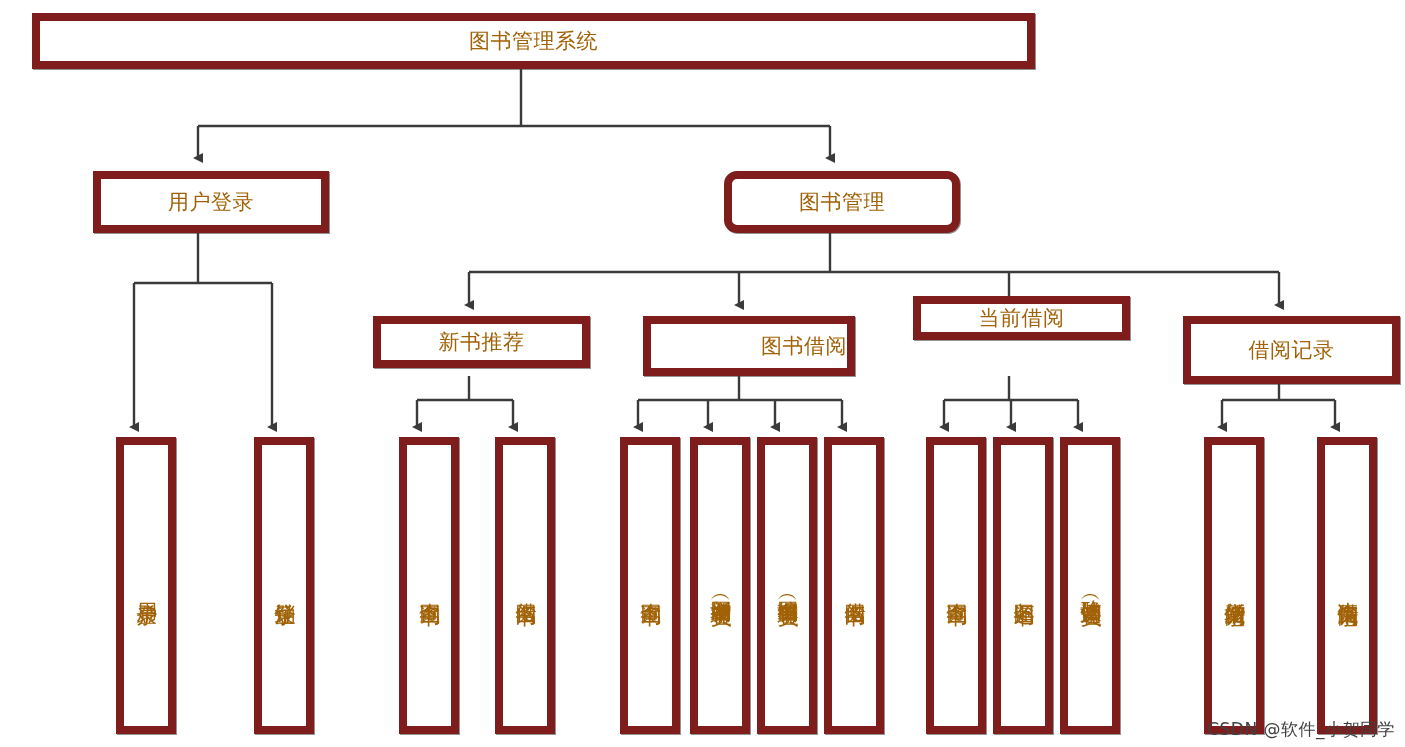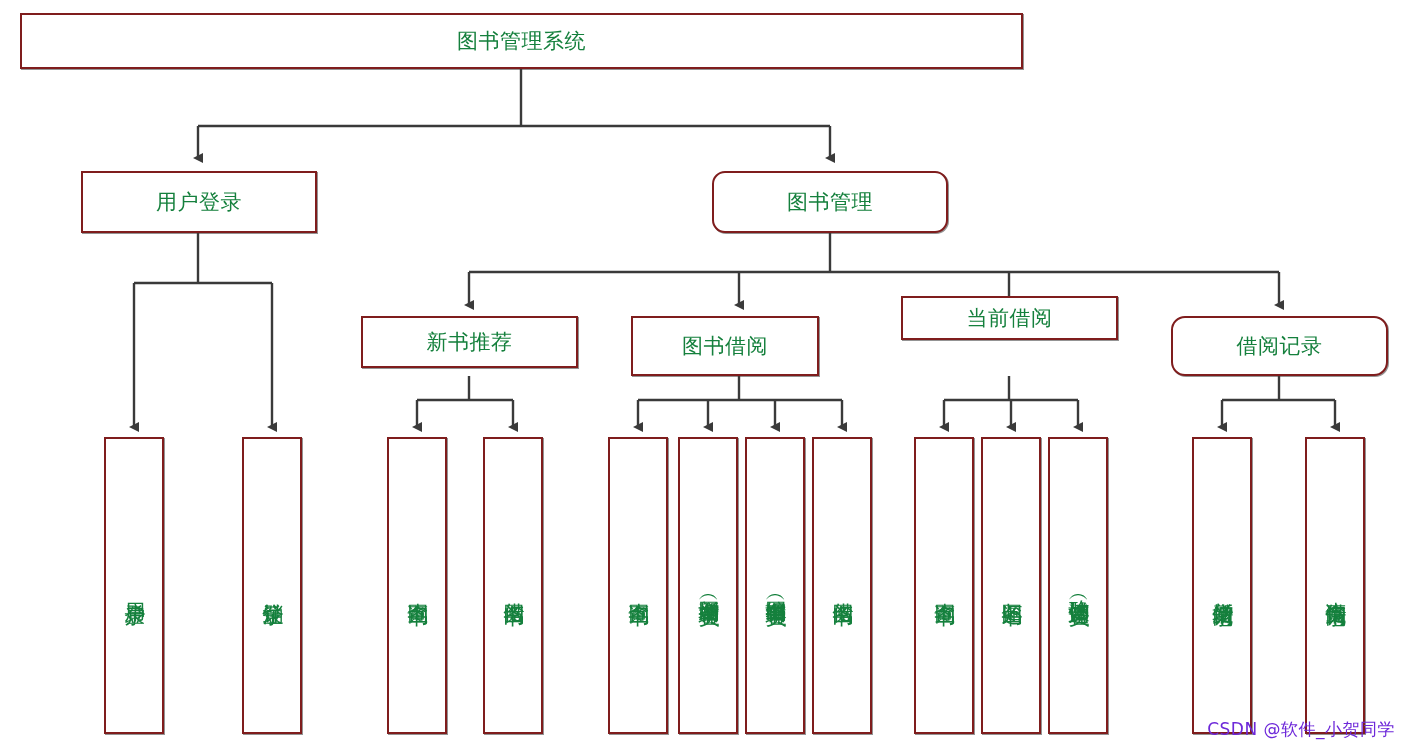--- a/index.html
+++ b/index.html
@@ -21,26 +21,27 @@
     position: absolute;
     left: 0;
     top: 0;
     width: 1405px;
     height: 747px;
   }
   .node {
     position: absolute;
     box-sizing: border-box;
     background: #ffffff;
-    border: 2px solid #7f1d1d;
+    border: 8px solid #7f1d1d;
     box-shadow: 1px 1px 0 0 rgba(60,60,60,0.55);
     display: flex;
     align-items: center;
     justify-content: center;
-    color: #15803d;
+    color: #a16207;
+    margin-left: 12px;
   }
   .node.horizontal {
     font-size: 21px;
     letter-spacing: 0.5px;
   }
   .node.vertical {
     writing-mode: vertical-rl;
     text-orientation: upright;
     font-size: 21px;
     letter-spacing: 1px;
@@ -52,21 +53,21 @@
   .node.vertical .vtext {
     writing-mode: vertical-rl;
     text-orientation: upright;
     white-space: nowrap;
   }
   #watermark {
     position: absolute;
     right: 10px;
     bottom: 6px;
     font-size: 17px;
-    color: #6d28d9;
+    color: #404040;
     letter-spacing: 0.5px;
     white-space: nowrap;
     user-select: none;
     text-align: center;
   }
 </style>
 </head>
 <body>
 
 <div id="canvas">
@@ -128,27 +129,27 @@
   <div class="node horizontal" style="left:81px; top:171px; width:236px; height:62px;">
     <span>用户登录</span>
   </div>
   <div class="node horizontal" style="left:712px; top:171px; width:236px; height:62px;border-radius:13px;">
     <span>图书管理</span>
   </div>
 
   <div class="node horizontal" style="left:361px; top:316px; width:217px; height:52px;">
     <span>新书推荐</span>
   </div>
-  <div class="node horizontal" style="left:631px; top:316px; width:188px; height:60px;">
+  <div class="node horizontal" style="left:631px; top:316px; width:212px; height:60px;justify-content:flex-end;">
     <span>图书借阅</span>
   </div>
   <div class="node horizontal" style="left:901px; top:296px; width:217px; height:44px;">
     <span>当前借阅</span>
   </div>
-  <div class="node horizontal" style="left:1171px; top:316px; width:217px; height:60px;border-radius:14px;">
+  <div class="node horizontal" style="left:1171px; top:316px; width:217px; height:68px;">
     <span>借阅记录</span>
   </div>
 
   <div class="node vertical" style="left:104px; top:437px; width:60px; height:297px;">
     <span class="vtext">用户登录</span>
   </div>
   <div class="node vertical" style="left:242px; top:437px; width:60px; height:297px;">
     <span class="vtext">注销登录</span>
   </div>
 

